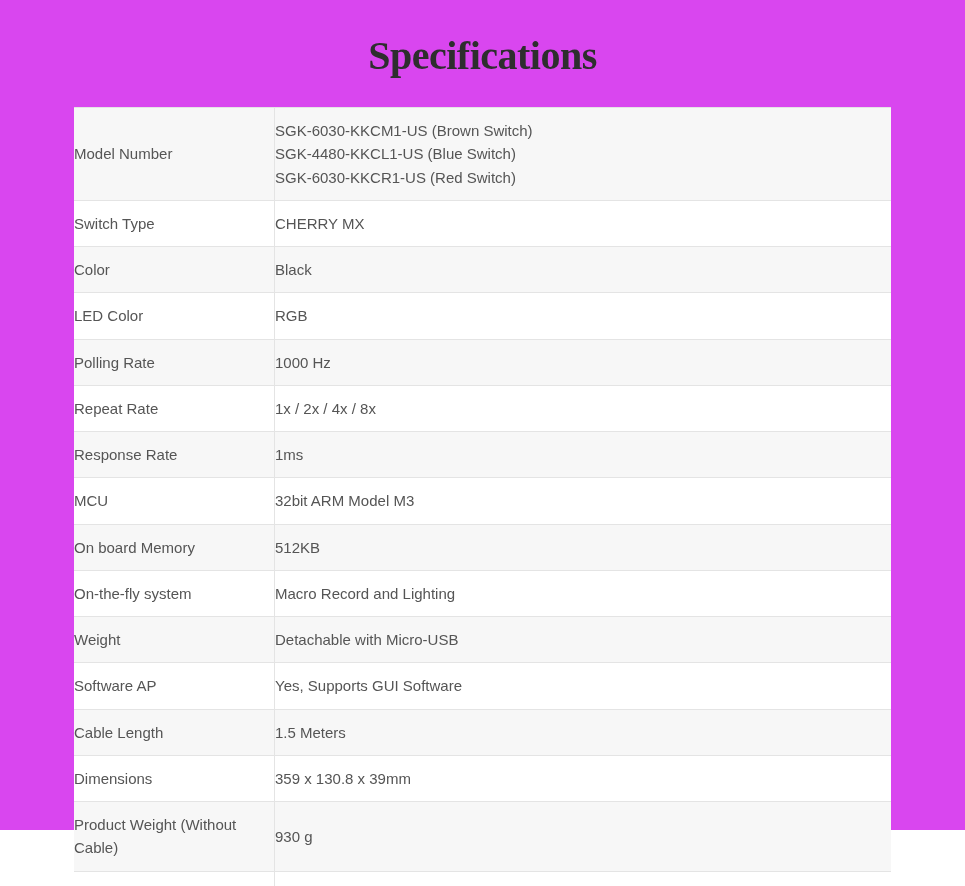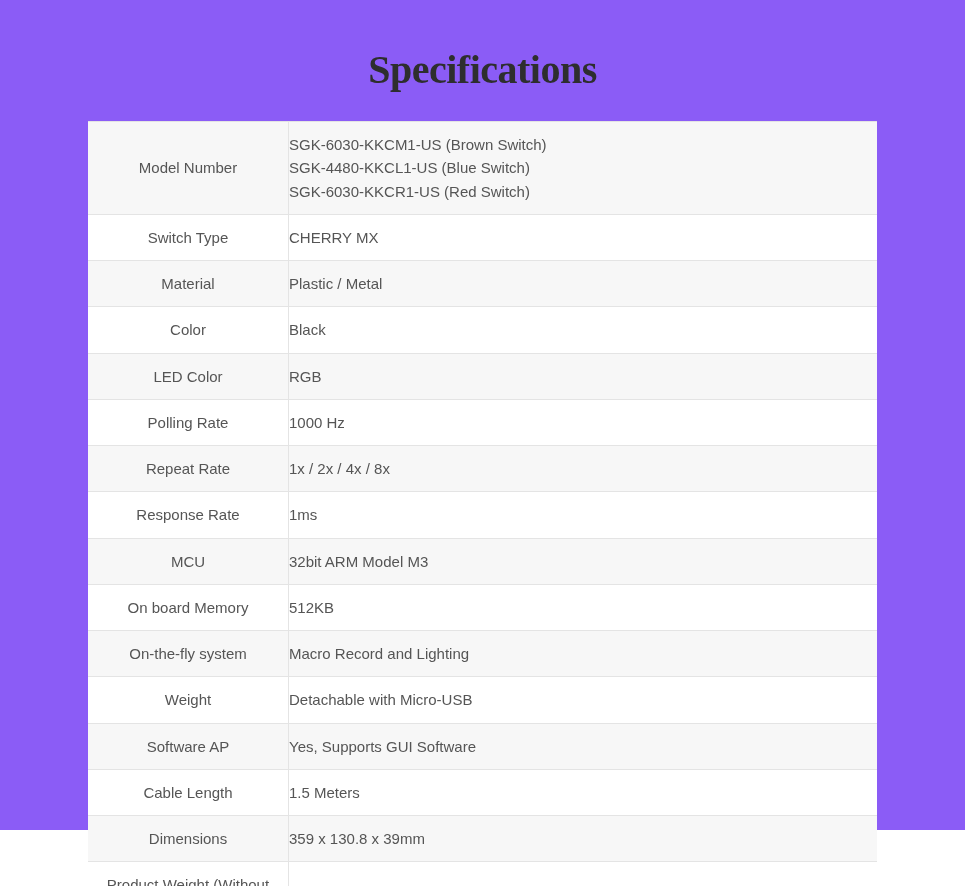--- a/index.html
+++ b/index.html
@@ -11,22 +11,22 @@
     width: 965px;
     height: 886px;
     font-family: "Liberation Sans", sans-serif;
     color: #333333;
     overflow: hidden;
   }
   .page {
     width: 965px;
     height: 830px;
     box-sizing: border-box;
-    padding: 16px;
-    background: #8b5cf6;
+    padding: 2px;
+    background: #d946ef;
   }
   .page-title {
     text-align: center;
     font-family: "Liberation Serif", serif;
     font-weight: bold;
     font-size: 40px;
     color: #2e2e2e;
     letter-spacing: -0.5px;
     margin: 0;
     padding-top: 30px;
@@ -55,21 +55,20 @@
     color: #555555;
     padding: 11px 0 11px 0;
     vertical-align: middle;
     line-height: 1.55;
   }
   td.spec-label {
     width: 200px;
     padding-left: 13px;
     border-right: 1px solid #e4e4e4;
     color: #4d4d4d;
-    text-align: center;
   }
   td.spec-value {
     padding-left: 14px;
     color: #555555;
   }
   .spec-value .line {
     display: block;
     white-space: nowrap;
   }
 </style>
@@ -86,26 +85,20 @@
             <td class="spec-value">
               <span class="line">SGK-6030-KKCM1-US (Brown Switch)</span>
               <span class="line">SGK-4480-KKCL1-US (Blue Switch)</span>
               <span class="line">SGK-6030-KKCR1-US (Red Switch)</span>
             </td>
           </tr>
           <tr>
             <td class="spec-label">Switch Type</td>
             <td class="spec-value">
               <span class="line">CHERRY MX</span>
-            </td>
-          </tr>
-          <tr>
-            <td class="spec-label">Material</td>
-            <td class="spec-value">
-              <span class="line">Plastic / Metal</span>
             </td>
           </tr>
           <tr>
             <td class="spec-label">Color</td>
             <td class="spec-value">
               <span class="line">Black</span>
             </td>
           </tr>
           <tr>
             <td class="spec-label">LED Color</td>

